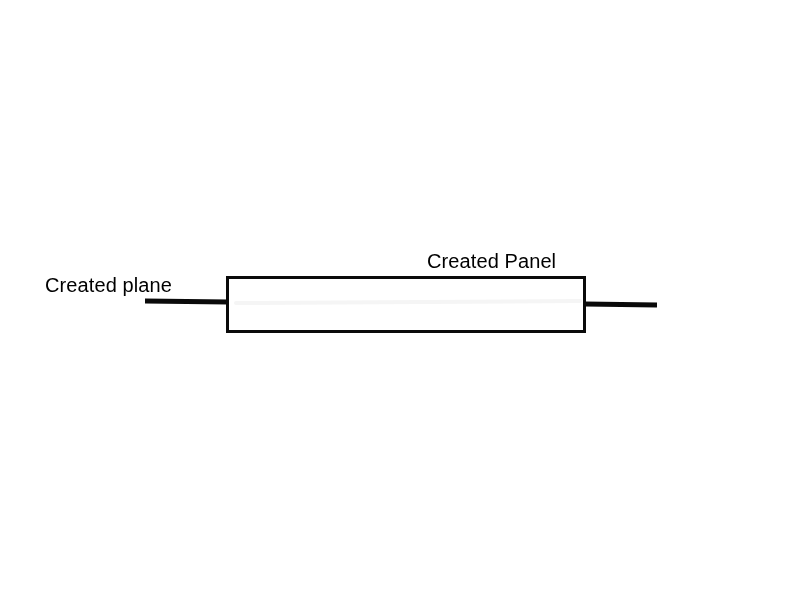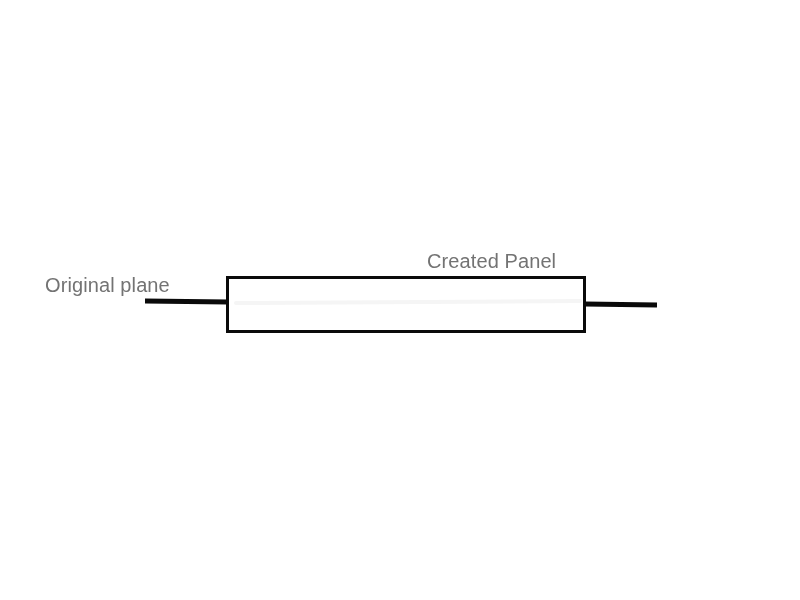--- a/index.html
+++ b/index.html
@@ -25,21 +25,21 @@
     width: 800px;
     height: 600px;
     display: block;
   }
   .label {
     position: absolute;
     font-family: "Liberation Sans", sans-serif;
     font-size: 20px;
     font-weight: 400;
     letter-spacing: 0.1px;
-    color: #737373;
+    color: #000000;
     white-space: nowrap;
     line-height: 1;
     -webkit-font-smoothing: antialiased;
   }
   #label-original-plane {
     left: 45px;
     top: 275px;
   }
   #label-created-panel {
     left: 427px;
@@ -56,17 +56,17 @@
     <line id="shape-left-line" x1="145" y1="301" x2="228" y2="302" stroke="#0a0a0a" stroke-width="5" stroke-linecap="butt"></line>
 
     <rect id="shape-panel-rect" x="227.5" y="277.5" width="357" height="54" fill="#ffffff" stroke="#0a0a0a" stroke-width="3"></rect>
 
     <line id="shape-ghost-line" x1="236" y1="303" x2="580" y2="301" stroke="#f5f5f5" stroke-width="4" stroke-linecap="round"></line>
 
     <line id="shape-right-line" x1="585" y1="304" x2="657" y2="305" stroke="#0a0a0a" stroke-width="5" stroke-linecap="butt"></line>
 
   </svg>
 
-  <div class="label" id="label-original-plane">Original plane</div>
+  <div class="label" id="label-original-plane">Created plane</div>
 
   <div class="label" id="label-created-panel">Created Panel</div>
 
 </div>
 
 </body></html>

